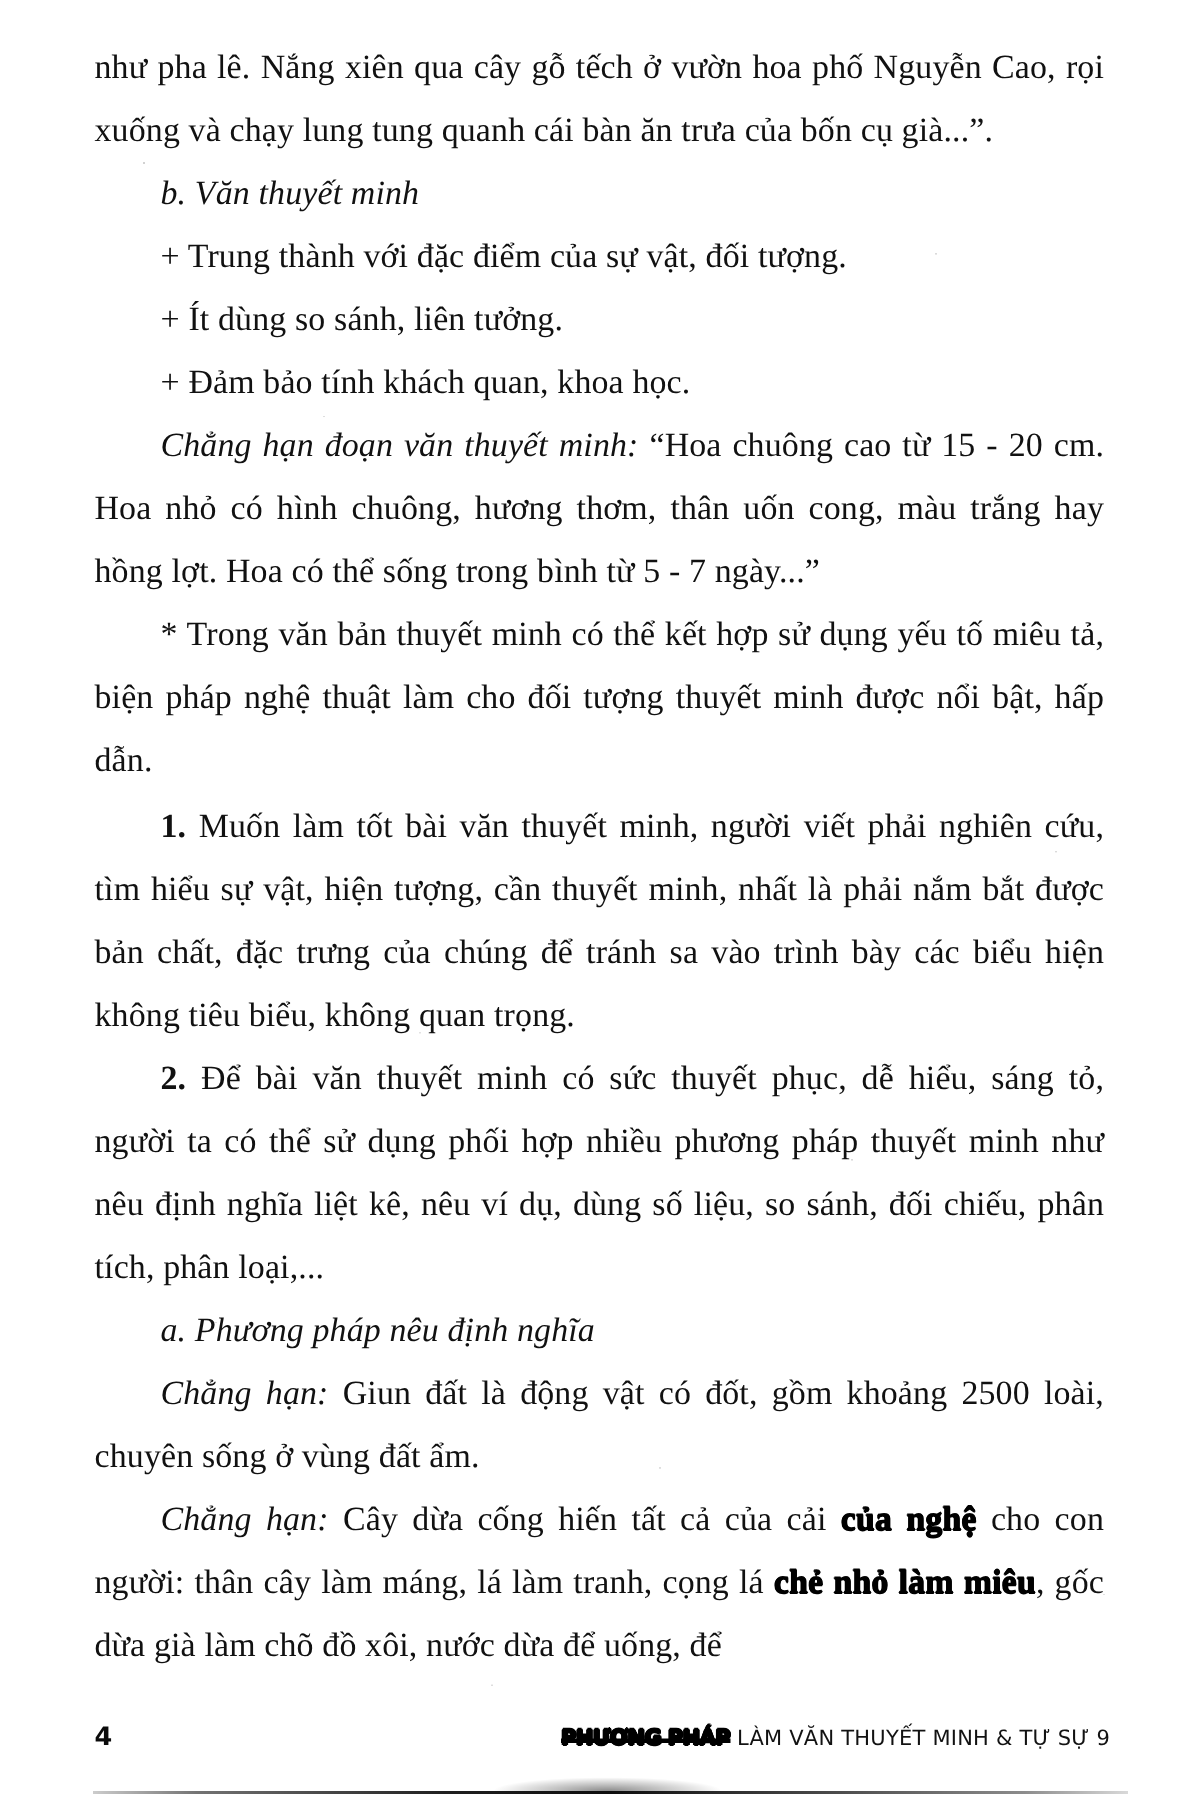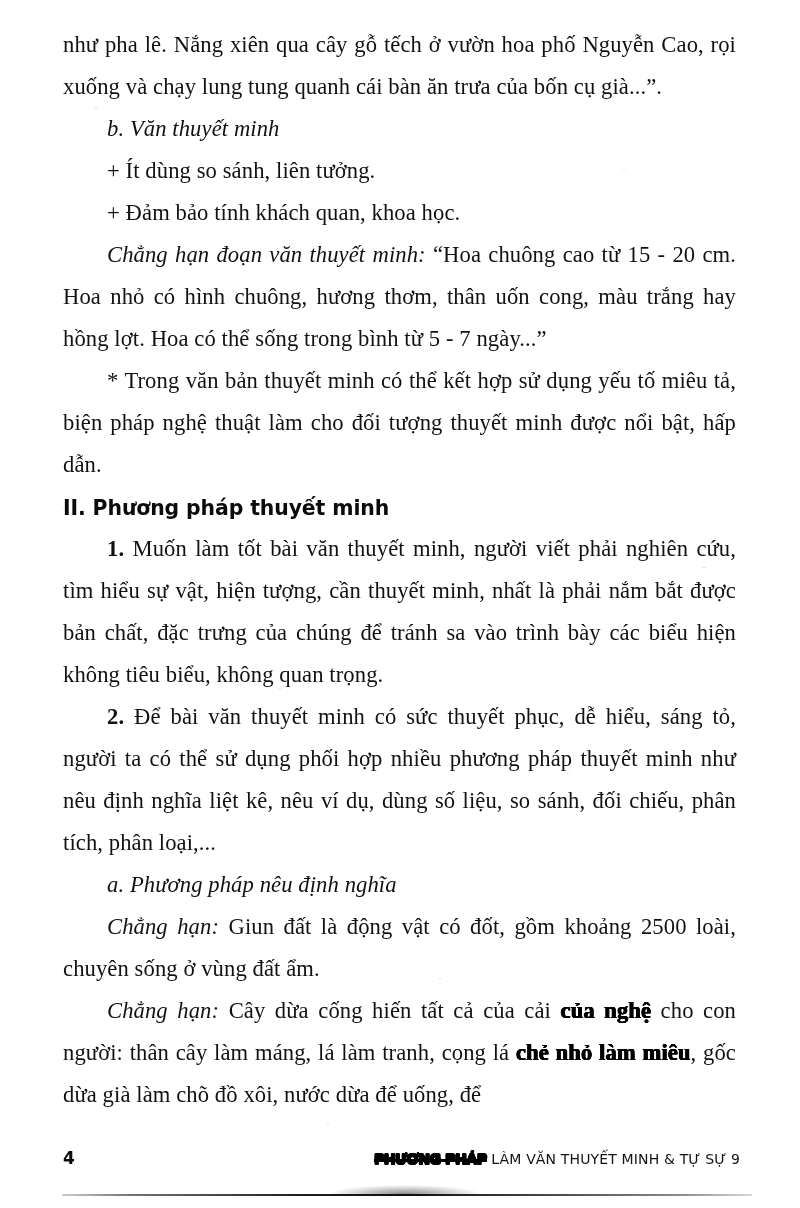--- a/index.html
+++ b/index.html
@@ -168,40 +168,40 @@
 
   <p class="para">
     <span>như pha lê. Nắng xiên qua cây gỗ tếch ở vườn hoa phố Nguyễn Cao, rọi xuống và chạy lung tung quanh cái bàn ăn trưa của bốn cụ già...”.</span>
   </p>
 
   <p class="para indent it">
     <span>b. Văn thuyết minh</span>
   </p>
 
   <p class="para indent last-left">
+    <span>+ Trung thành với đặc điểm của sự vật, đối tượng.</span>
+  </p>
+  <p class="para indent last-left">
     <span>+ Ít dùng so sánh, liên tưởng.</span>
   </p>
   <p class="para indent last-left">
     <span>+ Đảm bảo tính khách quan, khoa học.</span>
   </p>
 
   <p class="para indent">
     <span class="it">Chẳng hạn đoạn văn thuyết minh:</span>
     <span>“Hoa chuông cao từ 15 - 20 cm. Hoa nhỏ có hình chuông, hương thơm, thân uốn cong, màu trắng hay hồng lợt. Hoa có thể sống trong bình từ 5 - 7 ngày...”</span>
   </p>
 
   <p class="para indent">
     <span>* Trong văn bản thuyết minh có thể kết hợp sử dụng yếu tố miêu tả, biện pháp nghệ thuật làm cho đối tượng thuyết minh được nổi bật, hấp dẫn.</span>
   </p>
 
   <div class="sp-sm"></div>
 
-  <h2 class="section-heading">
-    <span>II. Phương pháp thuyết minh</span>
-  </h2>
 
   <p class="para indent">
     <span class="bd">1.</span>
     <span>Muốn làm tốt bài văn thuyết minh, người viết phải nghiên cứu, tìm hiểu sự vật, hiện tượng, cần thuyết minh, nhất là phải nắm bắt được bản chất, đặc trưng của chúng để tránh sa vào trình bày các biểu hiện không tiêu biểu, không quan trọng.</span>
   </p>
 
   <p class="para indent">
     <span class="bd">2.</span>
     <span>Để bài văn thuyết minh có sức thuyết phục, dễ hiểu, sáng tỏ, người ta có thể sử dụng phối hợp nhiều phương pháp thuyết minh như nêu định nghĩa liệt kê, nêu ví dụ, dùng số liệu, so sánh, đối chiếu, phân tích, phân loại,...</span>
   </p>

